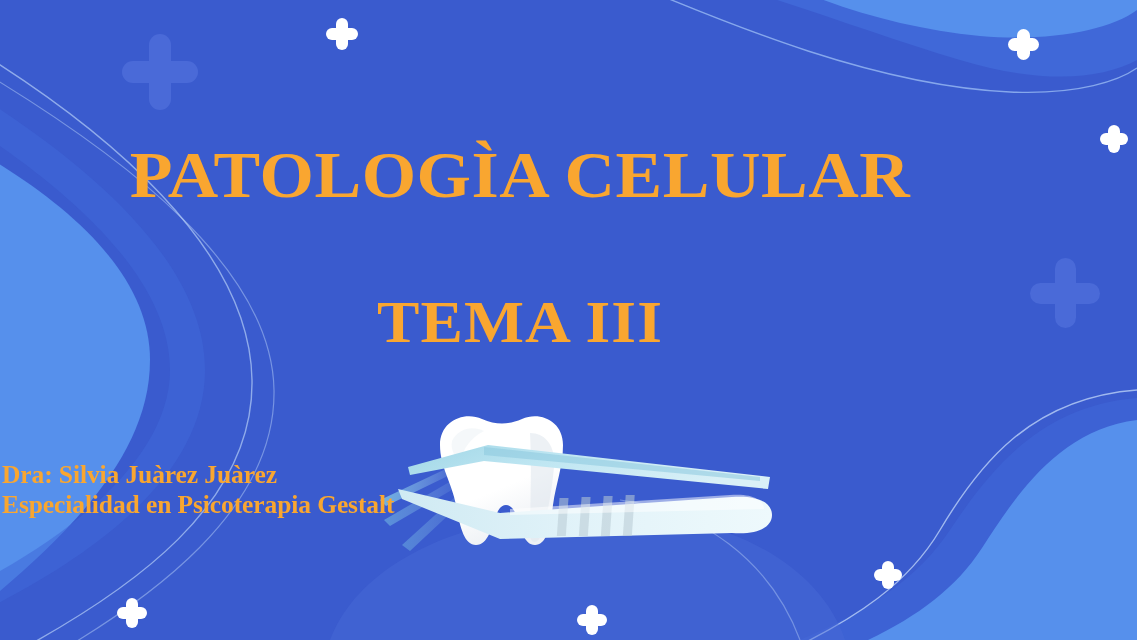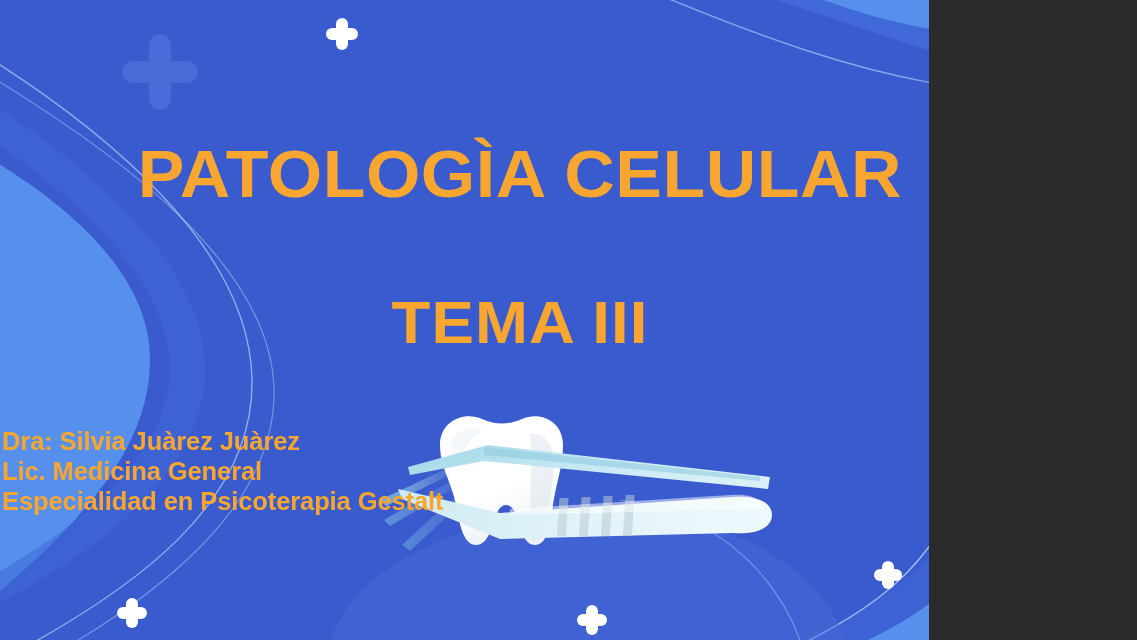--- a/index.html
+++ b/index.html
@@ -2,25 +2,25 @@
 <html><head>
 <meta charset="utf-8">
 <style>
   html, body {
     margin: 0;
     padding: 0;
     background: #2b2b2b;
   }
   #slide {
     position: relative;
-    width: 929px;
+    width: 1137px;
     height: 640px;
     overflow: hidden;
     background: #be185d;
-    font-family: Liberation Sans, sans-serif;
+    font-family: Liberation Serif, serif;
   }
 
   
   #bg-layer {
     position: absolute;
     inset: 0;
     width: 1137px;
     height: 640px;
   }
 
@@ -80,21 +80,21 @@
     font-size: 60px;
     font-weight: bold;
     letter-spacing: 1px;
     transform: scaleX(1.06);
     transform-origin: center;
     white-space: nowrap;
   }
   #credentials {
     position: absolute;
     left: 2px;
-    top: 426px;
+    top: 460px;
     color: #f9a630;
     font-size: 25.5px;
     font-weight: bold;
     line-height: 30px;
     letter-spacing: -0.1px;
     white-space: nowrap;
   }
   #credentials .cred-line { display: block; }
 
   
@@ -225,17 +225,16 @@
       <path d="M 130,104 L 350,90 C 372,88 384,95 384,104 L 130,110 Z" fill="#ffffff" opacity="0.5"></path>
     </g>
   </svg>
 
   <div id="title">PATOLOGÌA CELULAR</div>
 
   <div id="subtitle">TEMA III</div>
 
   <div id="credentials">
     <span class="cred-line">Dra: Silvia Juàrez Juàrez</span>
-    <span class="cred-line">Lic. Medicina General</span>
     <span class="cred-line">Especialidad en Psicoterapia Gestalt</span>
   </div>
 
 </div>
 
 </body></html>

